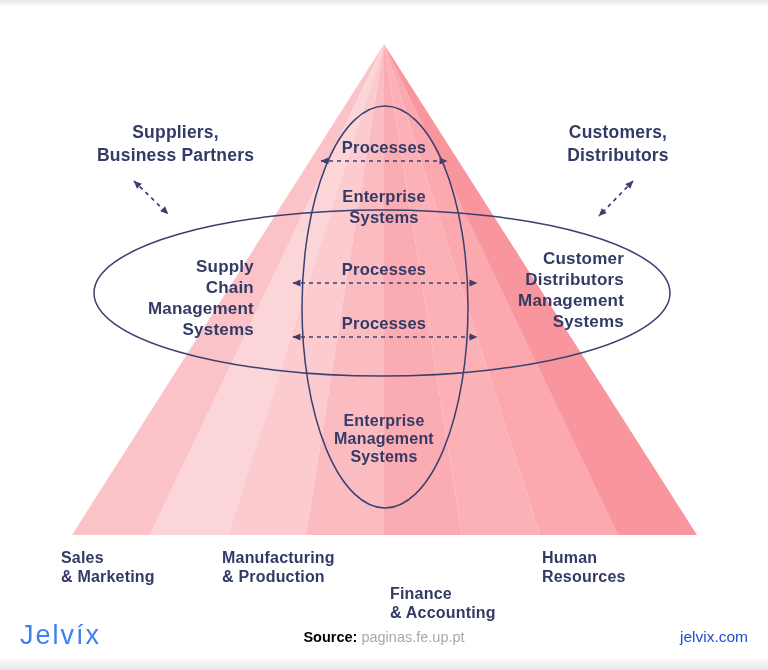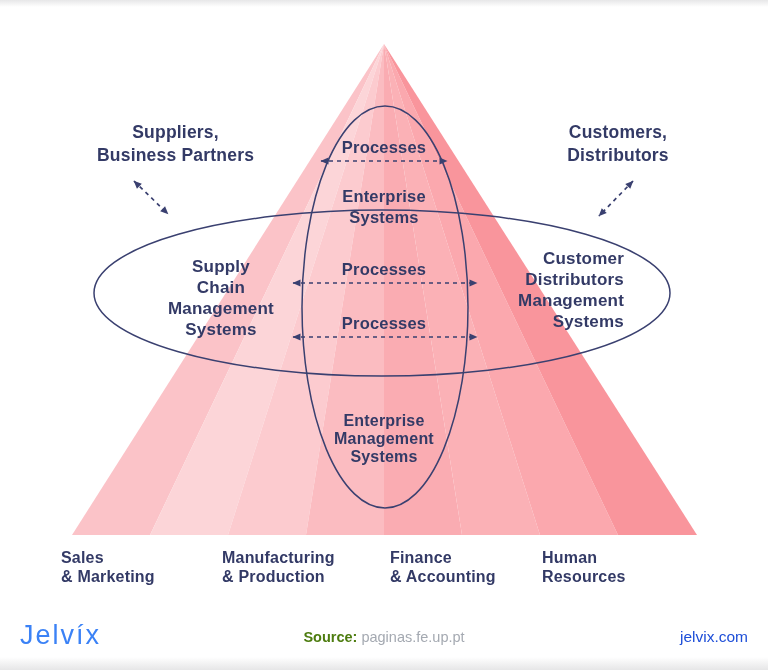--- a/index.html
+++ b/index.html
@@ -21,38 +21,38 @@
     position:absolute;color:var(--navy,#333A66);
     font-weight:700;letter-spacing:.2px;white-space:nowrap;
   }
   .lbl div{white-space:nowrap;}
   .suppliers{left:97px;top:121px;font-size:17.5px;line-height:23px;text-align:center;}
   .customers{left:518px;top:121px;width:200px;font-size:17.5px;line-height:23px;text-align:center;}
   .proc-top{left:304px;top:138px;width:160px;font-size:16.5px;text-align:center;}
   .enterprise{left:304px;top:186px;width:160px;font-size:16.5px;line-height:21px;text-align:center;}
   .proc-mid1{left:304px;top:260px;width:160px;font-size:16.5px;text-align:center;}
   .proc-mid2{left:304px;top:314px;width:160px;font-size:16.5px;text-align:center;}
-  .scm{left:148px;top:256px;font-size:17px;line-height:21px;text-align:center;margin-left:20px;}
+  .scm{left:148px;top:256px;font-size:17px;line-height:21px;text-align:right;}
   .crm{left:424px;top:248px;width:200px;font-size:17px;line-height:21px;text-align:right;}
   .kms{left:304px;top:412px;width:160px;font-size:16px;line-height:18px;text-align:center;}
   .base-lbl{top:548px;width:170px;font-size:16px;line-height:19px;text-align:left;}
   .base-0{left:61px;}
   .base-1{left:222px;}
-  .base-2{left:390px;}
+  .base-2{left:390px;margin-top:36px;}
   .base-3{left:542px;}
   .footer-brand{
     position:absolute;left:20px;top:620px;
     font-size:27px;font-weight:400;letter-spacing:2px;
     color:#3b82f6;
   }
   .footer-source{
     position:absolute;left:0;top:629px;width:768px;text-align:center;
     font-size:14.5px;color:#A4A9B1;font-weight:400;
   }
-  .footer-source .src-label{color:#4d7c0f;font-weight:700;}
+  .footer-source .src-label{color:#000000;font-weight:700;}
   .footer-site{
     position:absolute;right:20px;top:628px;
     font-size:15.5px;color:#1d4ed8;font-weight:400;
   }
 </style>
 </head>
 <body>
 
 <div class="edge-top"></div>
 <div class="edge-bottom"></div>

